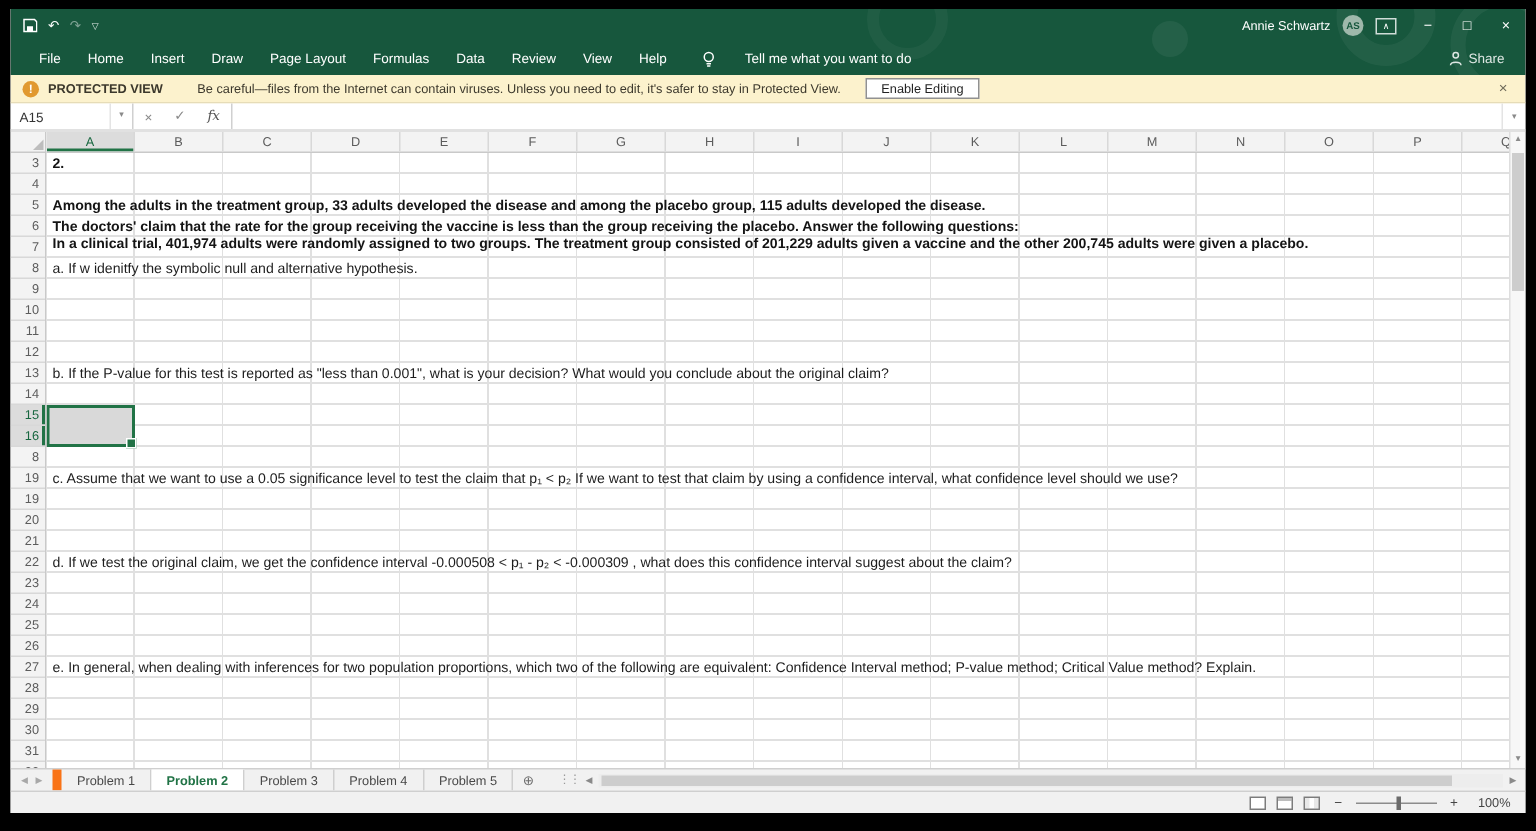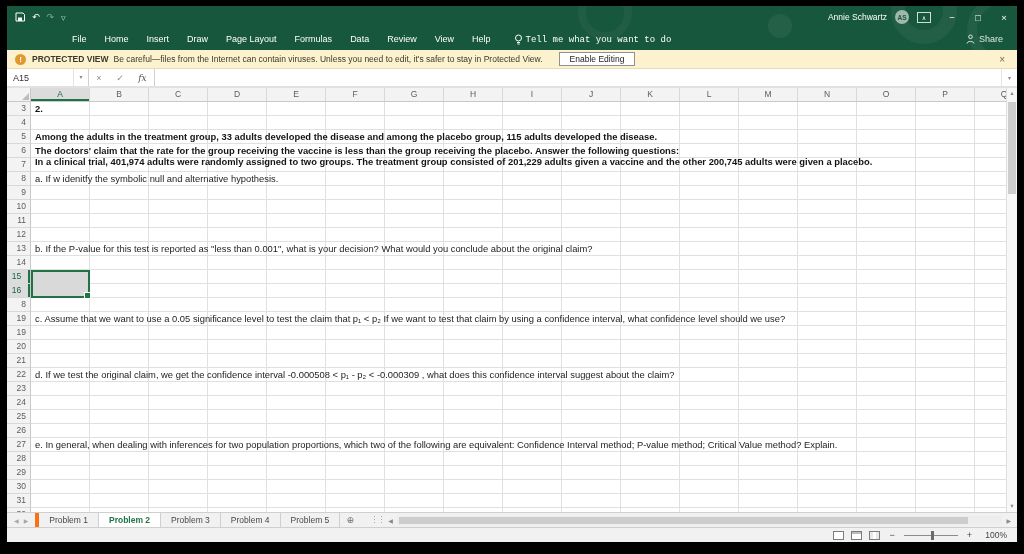--- a/index.html
+++ b/index.html
@@ -24,31 +24,31 @@
   .title-text { position:absolute; left:0; right:0; text-align:center; font-size:8.5px; color:#fff; pointer-events:none; }
   .title-right { margin-left:auto; display:flex; align-items:center; gap:8px; z-index:1; }
   .user-name { font-size:8.5px; }
   .avatar { width:14px; height:14px; border-radius:50%; background:#9fb8ab; color:#17573d;
             font-size:6.5px; font-weight:bold; display:flex; align-items:center; justify-content:center; }
   .rdo { width:14px; height:11px; border:1px solid rgba(255,255,255,.8); font-size:6px;
          display:flex; align-items:center; justify-content:center; }
   .winbtns { display:flex; }
   .winbtn { width:26px; height:22px; display:flex; align-items:center; justify-content:center; font-size:9.5px; color:#fff; }
 
-  .menubar { position:relative; height:22px; display:flex; align-items:center; color:#fff; font-size:9px; padding-left:10px; z-index:1;margin-left:46px; }
+  .menubar { position:relative; height:22px; display:flex; align-items:center; color:#fff; font-size:9px; padding-left:10px; z-index:1; }
   .menu-item { padding:0 9px; line-height:22px; white-space:nowrap; }
-  .tellme { display:flex; align-items:flex-end; gap:3px; margin-left:14px; white-space:nowrap;font-family:Liberation Mono, monospace; }
+  .tellme { display:flex; align-items:flex-start; gap:20px; margin-left:14px; white-space:nowrap; }
   .share { margin-left:auto; margin-right:14px; display:flex; align-items:center; gap:4px; opacity:.85; white-space:nowrap; }
 
   
   .pvbar { flex:0 0 19px; background:#fcf2cd; display:flex; align-items:center; padding:0 8px;
            font-size:8.5px; color:#3c382c; border-bottom:1px solid #e6dcb8; }
   .pv-icon { width:11px; height:11px; border-radius:50%; background:#e1992f; color:#fff; font-weight:bold;
              font-size:8px; display:flex; align-items:center; justify-content:center; margin-right:6px; flex:0 0 11px; }
-  .pv-label { font-weight:bold; margin-right:5px; white-space:nowrap; }
+  .pv-label { font-weight:bold; margin-right:23px; white-space:nowrap; }
   .pv-msg { white-space:nowrap; overflow:hidden; }
   .pv-btn { margin-left:16px; background:#ffffff; border:1px solid #919191; padding:1px 10px; font-size:8.5px;
             color:#222; white-space:nowrap; }
   .pv-close { margin-left:auto; color:#6e6a5a; font-size:10px; padding:0 4px; }
 
   
   .fbar { flex:0 0 19px; display:flex; align-items:stretch; background:#fff; border-bottom:2px solid #e1e1e1; }
   .namebox { flex:0 0 82px; display:flex; align-items:center; border-right:1px solid #d0d0d0; }
   .namebox-text { flex:1; padding-left:6px; font-size:9px; color:#333; }
   .namebox-dd { flex:0 0 15px; text-align:center; color:#8a8a8a; font-size:6px; border-left:1px solid #e4e4e4; line-height:17px; }
@@ -67,21 +67,21 @@
                    border-left:7px solid transparent; border-bottom:7px solid #bdbdbd; }
   .col-headers { position:absolute; left:24px; top:0; right:11px; height:14px; display:flex;
                  overflow:hidden; background:#f3f3f3; border-bottom:1px solid #c9c9c9; }
   .col-h { flex:0 0 59px; width:59px; text-align:center; font-size:8.5px; color:#5c5c5c;
            line-height:13px; border-right:1px solid #d8d8d8; }
   .col-h.sel { background:#dcdcdc; color:#17673f; box-shadow:inset 0 -2px 0 #217346; }
   .row-headers { position:absolute; left:0; top:14px; width:24px; bottom:0;
                  background:#f3f3f3; border-right:1px solid #c9c9c9; overflow:hidden; }
   .row-h { height:14px; line-height:13px; text-align:right; padding-right:4px; font-size:8.5px;
            color:#5c5c5c; border-bottom:1px solid #d8d8d8; }
-  .row-h.sel { background:#dcdcdc; color:#17673f; box-shadow:inset -2px 0 0 #217346;text-align:center; }
+  .row-h.sel { background:#dcdcdc; color:#17673f; box-shadow:inset -2px 0 0 #217346; }
   .cells { position:absolute; left:24px; top:14px; right:11px; bottom:0; overflow:hidden;
            background-image:
              repeating-linear-gradient(to right, transparent 0, transparent 58px, #e0e0e0 58px, #e0e0e0 59px),
              repeating-linear-gradient(to bottom, transparent 0, transparent 13px, #e0e0e0 13px, #e0e0e0 14px); }
   .selection-box { position:absolute; left:0; width:59px; background:#d9d9d9;
                    border:2px solid #217346; }
   .selection-box::after { content:''; position:absolute; right:-3px; bottom:-3px; width:5px; height:5px;
                           background:#217346; border:1px solid #fff; }
   .cell-text { position:absolute; left:0; height:14px; line-height:14px; padding-left:4px;
                font-size:9.4px; color:#1d1d1d; white-space:nowrap; }
@@ -90,21 +90,21 @@
   .varrow { position:absolute; left:0; right:0; height:11px; color:#8a8a8a; font-size:5.5px; text-align:center; line-height:11px; }
   .varrow.up { top:0; } .varrow.down { bottom:0; }
   .vthumb { position:absolute; left:1px; right:1px; top:14px; height:92px; background:#cdcdcd; }
 
   
   .tabbar { flex:0 0 15px; display:flex; align-items:stretch; background:#f1f1f1;
             border-top:1px solid #cfcfcf; font-size:8.5px; }
   .tab-nav { display:flex; align-items:center; gap:5px; padding:0 7px; color:#a8a8a8; font-size:6px; }
   .tabs { display:flex; }
   .sheet-tab { padding:0 10px; line-height:14px; color:#474747; border-right:1px solid #cfcfcf; white-space:nowrap; }
-  .tabs .sheet-tab:first-child { border-left:4px solid #f97316; }
+  .tabs .sheet-tab:first-child { border-left:6px solid #f97316; }
   .sheet-tab.active { background:#fff; color:#217346; font-weight:bold; }
   .add-sheet { width:20px; text-align:center; line-height:14px; color:#6e6e6e; font-size:9px; }
   .hscroll { flex:1; display:flex; align-items:center; margin-left:10px; padding-right:2px; }
   .splitter { color:#9a9a9a; font-size:8px; letter-spacing:-1px; line-height:14px; }
   .harrow { color:#8a8a8a; font-size:6px; padding:0 4px; }
   .htrack { flex:1; height:9px; background:#ededed; position:relative; }
   .hthumb { position:absolute; left:2px; top:1px; bottom:1px; width:94%; background:#cdcdcd; }
 
   
   .statusbar { flex:0 0 15px; background:#f1f1f1; border-top:1px solid #cfcfcf; display:flex;

